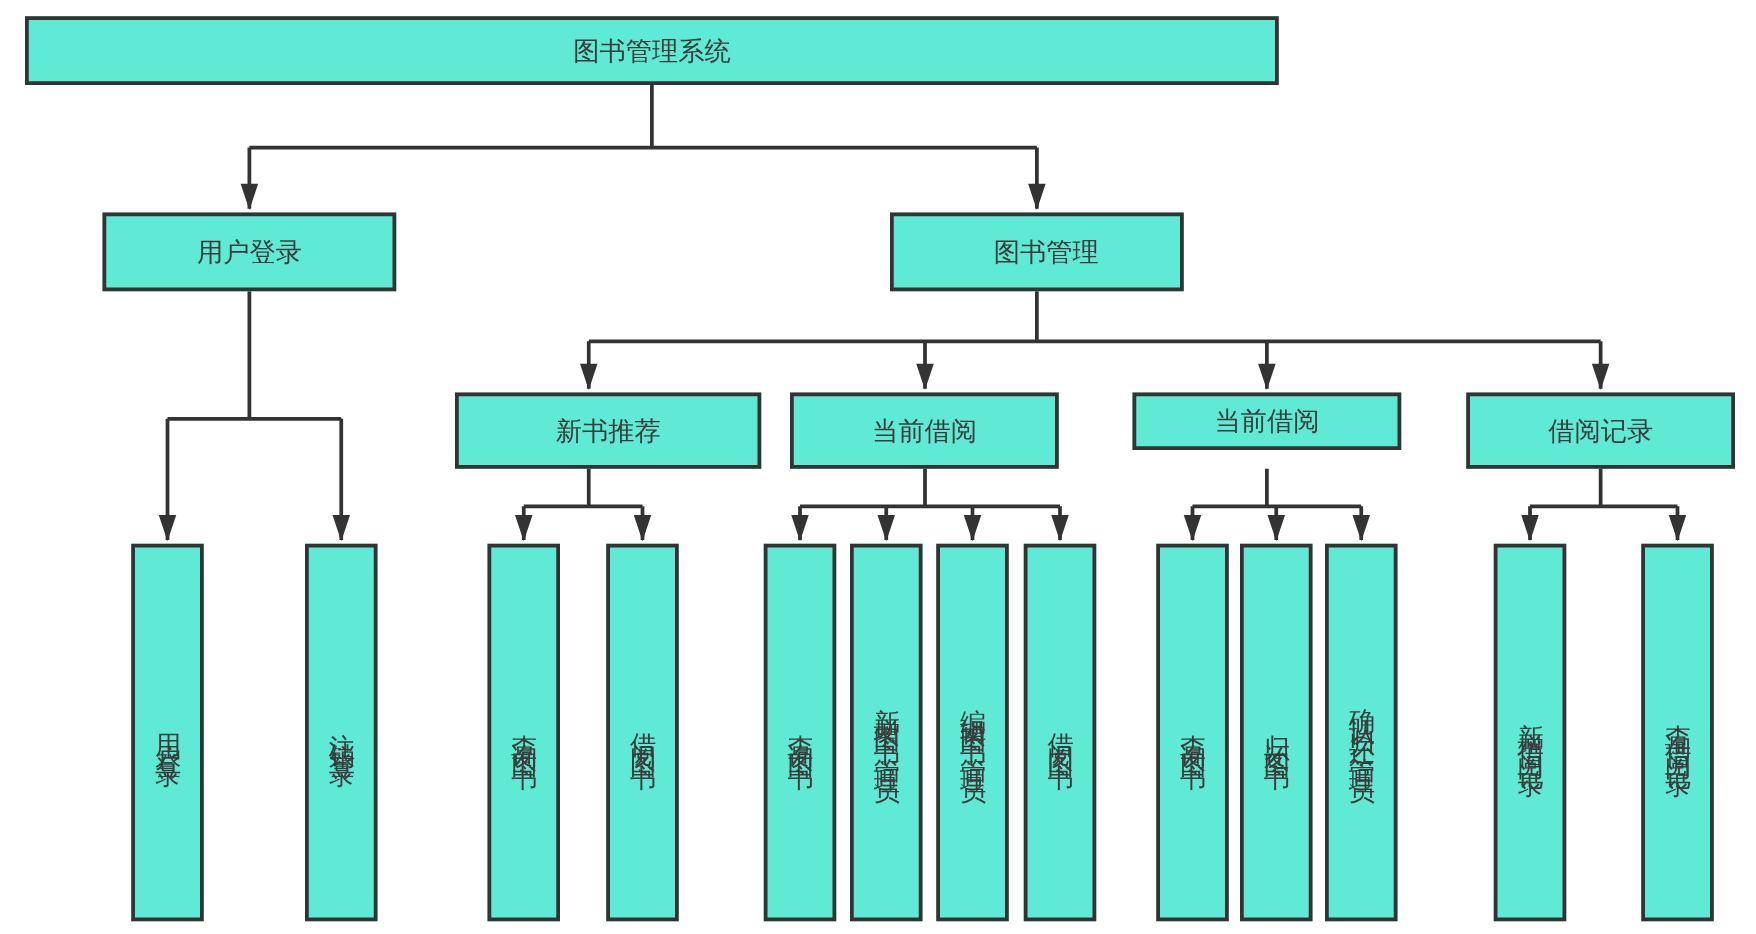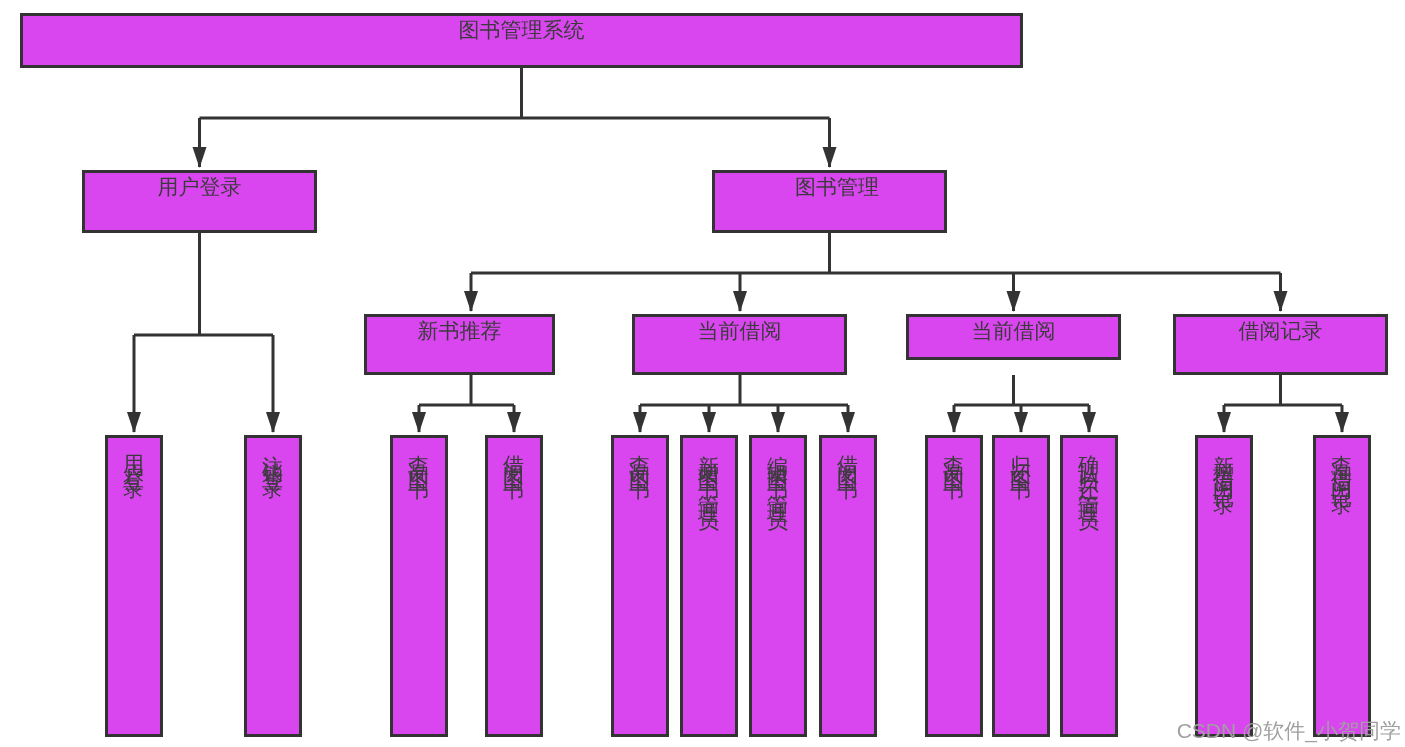--- a/index.html
+++ b/index.html
@@ -18,23 +18,23 @@
   }
   .cline {
     stroke: #333333;
     stroke-width: 3;
     fill: none;
   }
   .node {
     position: absolute;
     box-sizing: border-box;
     border: 3px solid #333333;
-    background: #d946ef;
+    background: #5eead4;
     display: flex;
-    align-items: flex-start;
+    align-items: center;
     justify-content: center;
     z-index: 2;
     color: #3b3b3b;
     font-size: 21px;
   }
   .node .lbl { white-space: nowrap; }
   .leaf {
     width: 58px;
     top: 435px;
     height: 302px;
@@ -106,21 +106,21 @@
     <span class="lbl">图书管理系统</span>
   </div>
 
   <div class="node" style="left:82px; top:170px; width:235px; height:63px;">
     <span class="lbl">用户登录</span>
   </div>
   <div class="node" style="left:712px; top:170px; width:235px; height:63px;padding-left:15px;">
     <span class="lbl">图书管理</span>
   </div>
 
-  <div class="node" style="left:364px; top:314px; width:191px; height:61px;">
+  <div class="node" style="left:364px; top:314px; width:245px; height:61px;">
     <span class="lbl">新书推荐</span>
   </div>
   <div class="node" style="left:632px; top:314px; width:215px; height:61px;">
     <span class="lbl">当前借阅</span>
   </div>
   <div class="node" style="left:906px; top:314px; width:215px; height:46px;">
     <span class="lbl">当前借阅</span>
   </div>
   <div class="node" style="left:1173px; top:314px; width:215px; height:61px;">
     <span class="lbl">借阅记录</span>
@@ -163,15 +163,14 @@
     <span class="lbl">确认归还（管理员）</span>
   </div>
 
   <div class="node leaf" style="left:1195px;">
     <span class="lbl">新增借阅记录</span>
   </div>
   <div class="node leaf" style="left:1313px;">
     <span class="lbl">查询借阅记录</span>
   </div>
 
-  <div class="watermark">CSDN @软件_小贺同学</div>
 
 </div>
 
 </body></html>

